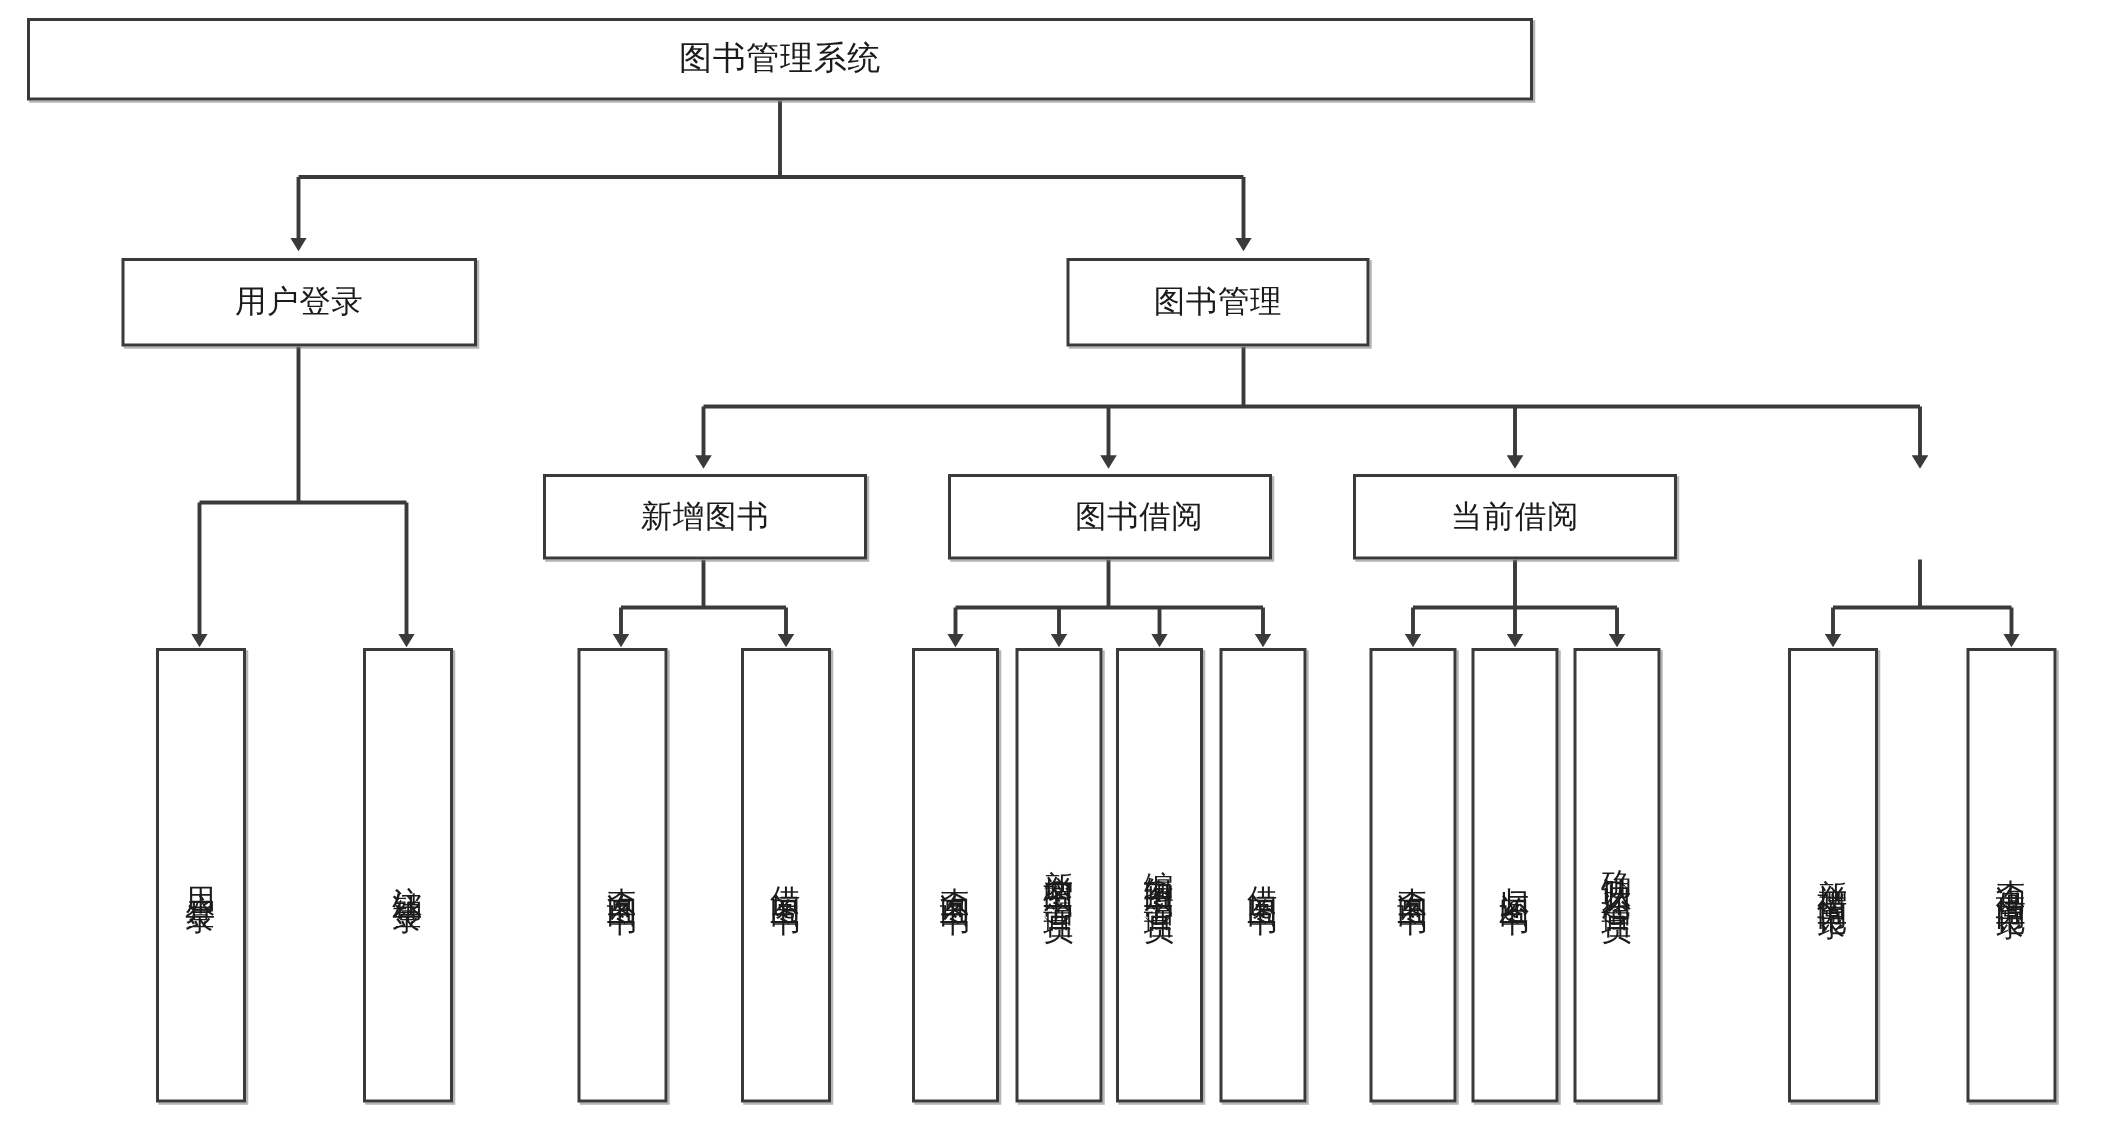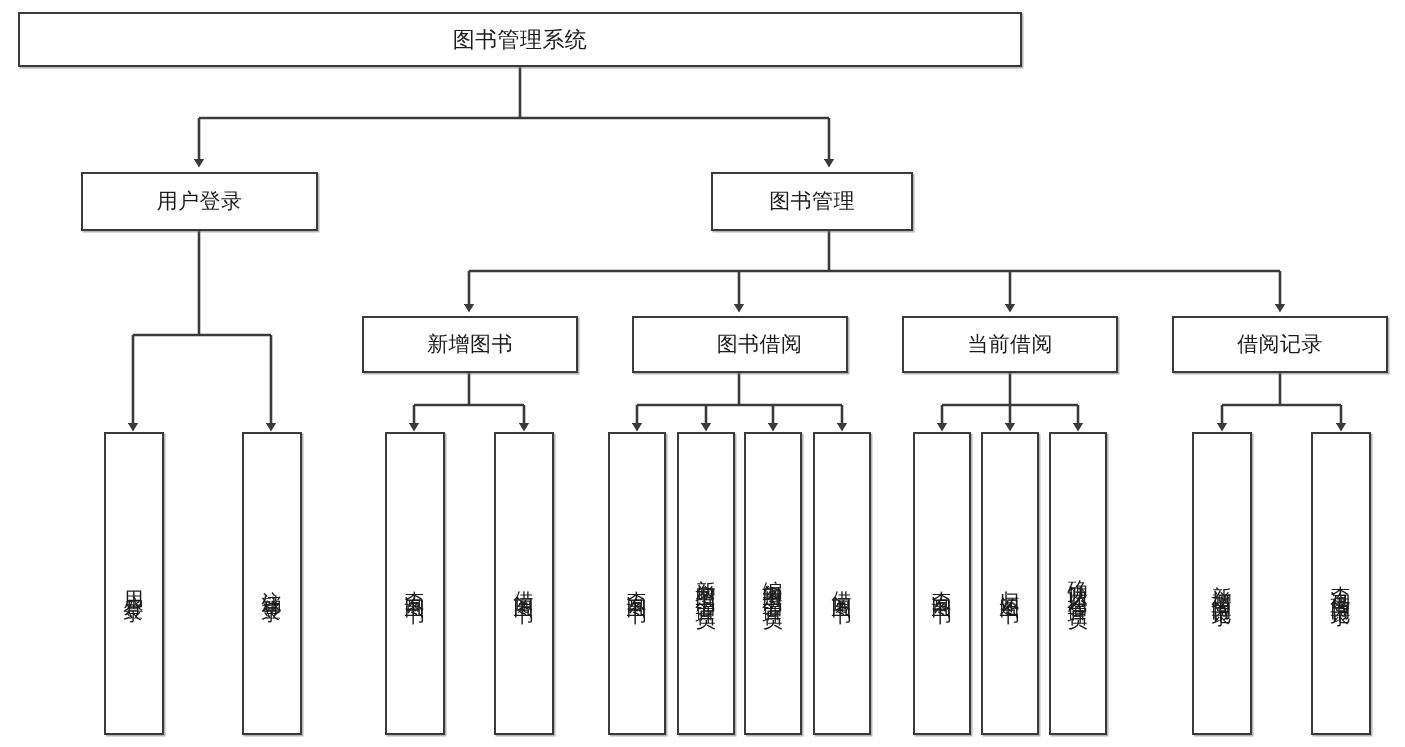--- a/index.html
+++ b/index.html
@@ -140,23 +140,20 @@
 
   <div class="node horiz" style="left:362px; top:316px; width:216px; height:57px;">
     <span class="label">新增图书</span>
   </div>
   <div class="node horiz" style="left:632px; top:316px; width:216px; height:57px;padding-left:39px;">
     <span class="label">图书借阅</span>
   </div>
   <div class="node horiz" style="left:902px; top:316px; width:216px; height:57px;justify-content:center;">
     <span class="label">当前借阅</span>
   </div>
-  <div class="node horiz" style="left:1172px; top:316px; width:216px; height:57px;">
-    <span class="label">借阅记录</span>
-  </div>
 
   <div class="node vert" style="left:104px; top:432px; width:60px; height:303px;">
     <span class="label">用户登录</span>
   </div>
   <div class="node vert" style="left:242px; top:432px; width:60px; height:303px;">
     <span class="label">注销登录</span>
   </div>
 
   <div class="node vert" style="left:385px; top:432px; width:60px; height:303px;">
     <span class="label">查询图书</span>

